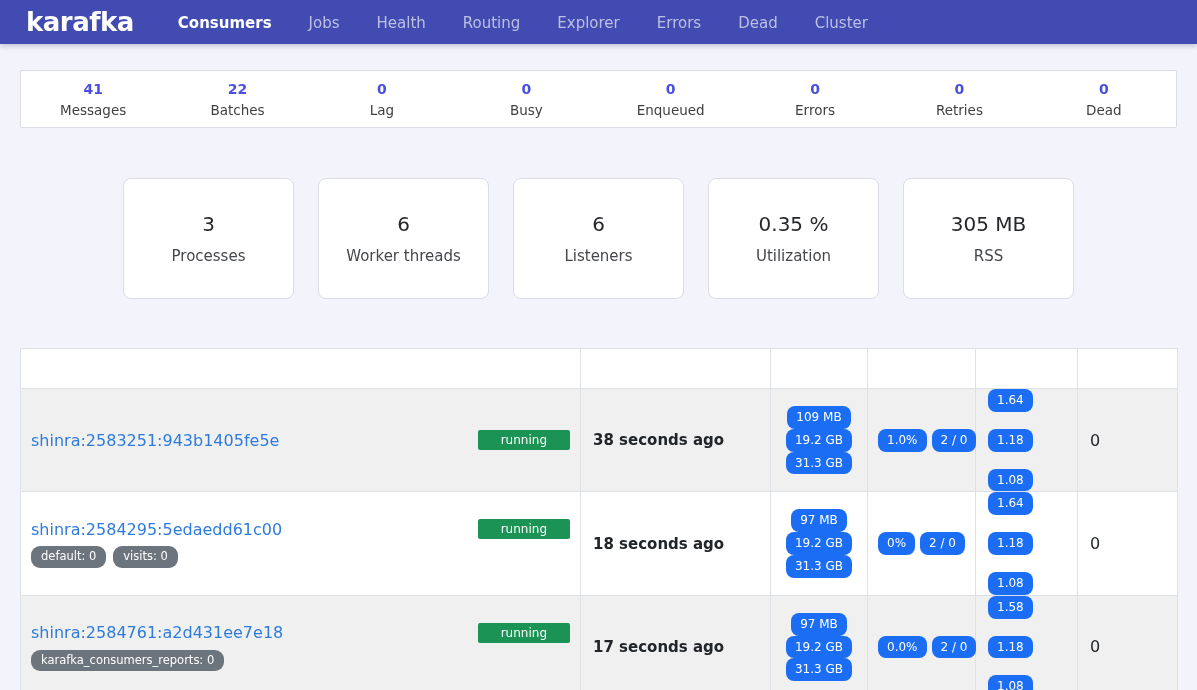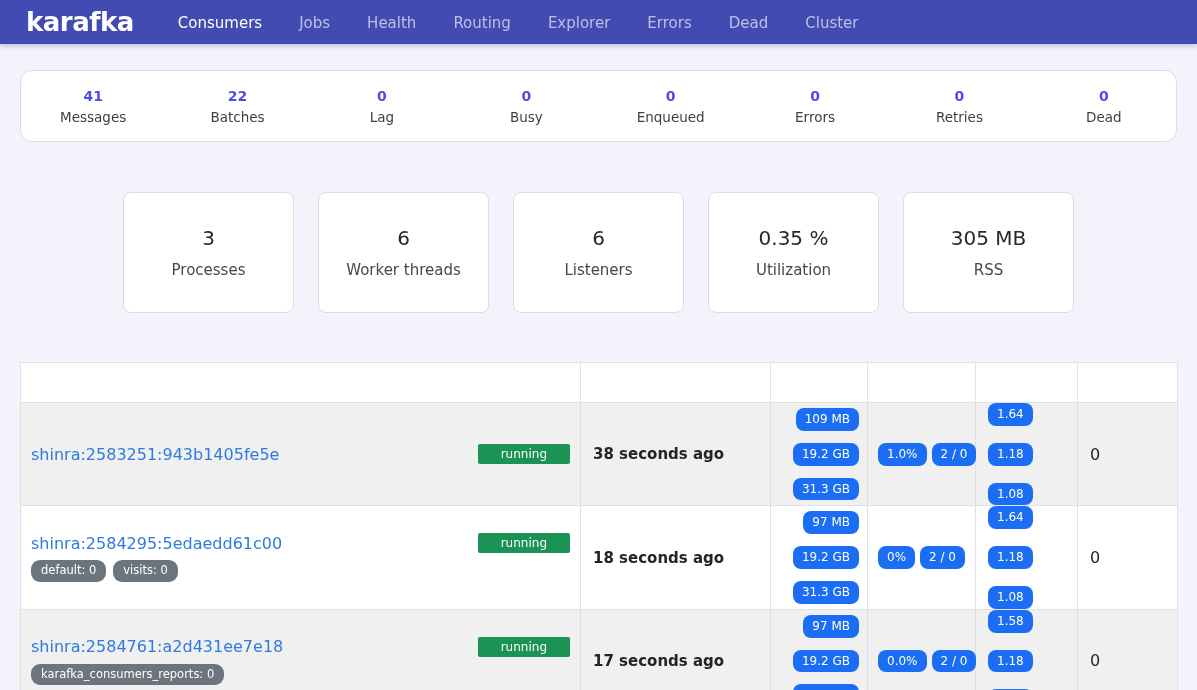--- a/index.html
+++ b/index.html
@@ -42,39 +42,39 @@
     text-decoration:none;
     margin-right:44px;
   }
   .nav-items{display:flex;align-items:center;gap:37px;list-style:none;}
   .nav-link{
     color:var(--nav-inactive);
     text-decoration:none;
     font-size:15px;
     font-weight:400;
   }
-  .nav-item.active .nav-link{color:var(--nav-active);font-weight:400;}
+  .nav-item.active .nav-link{color:var(--nav-active);font-weight:700;}
   .live-polling{
     margin-left:auto;
     background:var(--success-green);
     color:#fff;
     border:none;
     border-radius:6px;
     font-size:15px;
     font-family:inherit;
     padding:8px 14px;
     cursor:pointer;
   }
   
   .stats-bar{
     margin:26px 20px 0 20px;
     background:#fff;
     border:1px solid var(--panel-border);
-    border-radius:12px;
-    height:72px;
+    border-radius:2px;
+    height:58px;
     display:flex;
     align-items:center;
   }
   .stat{
     flex:1;
     display:flex;
     flex-direction:column;
     align-items:center;
     gap:5px;
   }
@@ -165,22 +165,22 @@
     color:#fff;
     font-size:12px;
     padding:3px 9px;
     border-radius:8px;
     line-height:1.4;
     white-space:nowrap;
   }
   .badges-col{
     display:flex;
     flex-direction:column;
-    align-items:flex-end;
-    gap:12px;
+    align-items:center;
+    gap:0;
     padding:0 8px;
   }
   .badges-row{
     display:flex;
     align-items:center;
     gap:5px;
     padding:0 10px;
   }
   .badges-wrap{
     display:flex;

